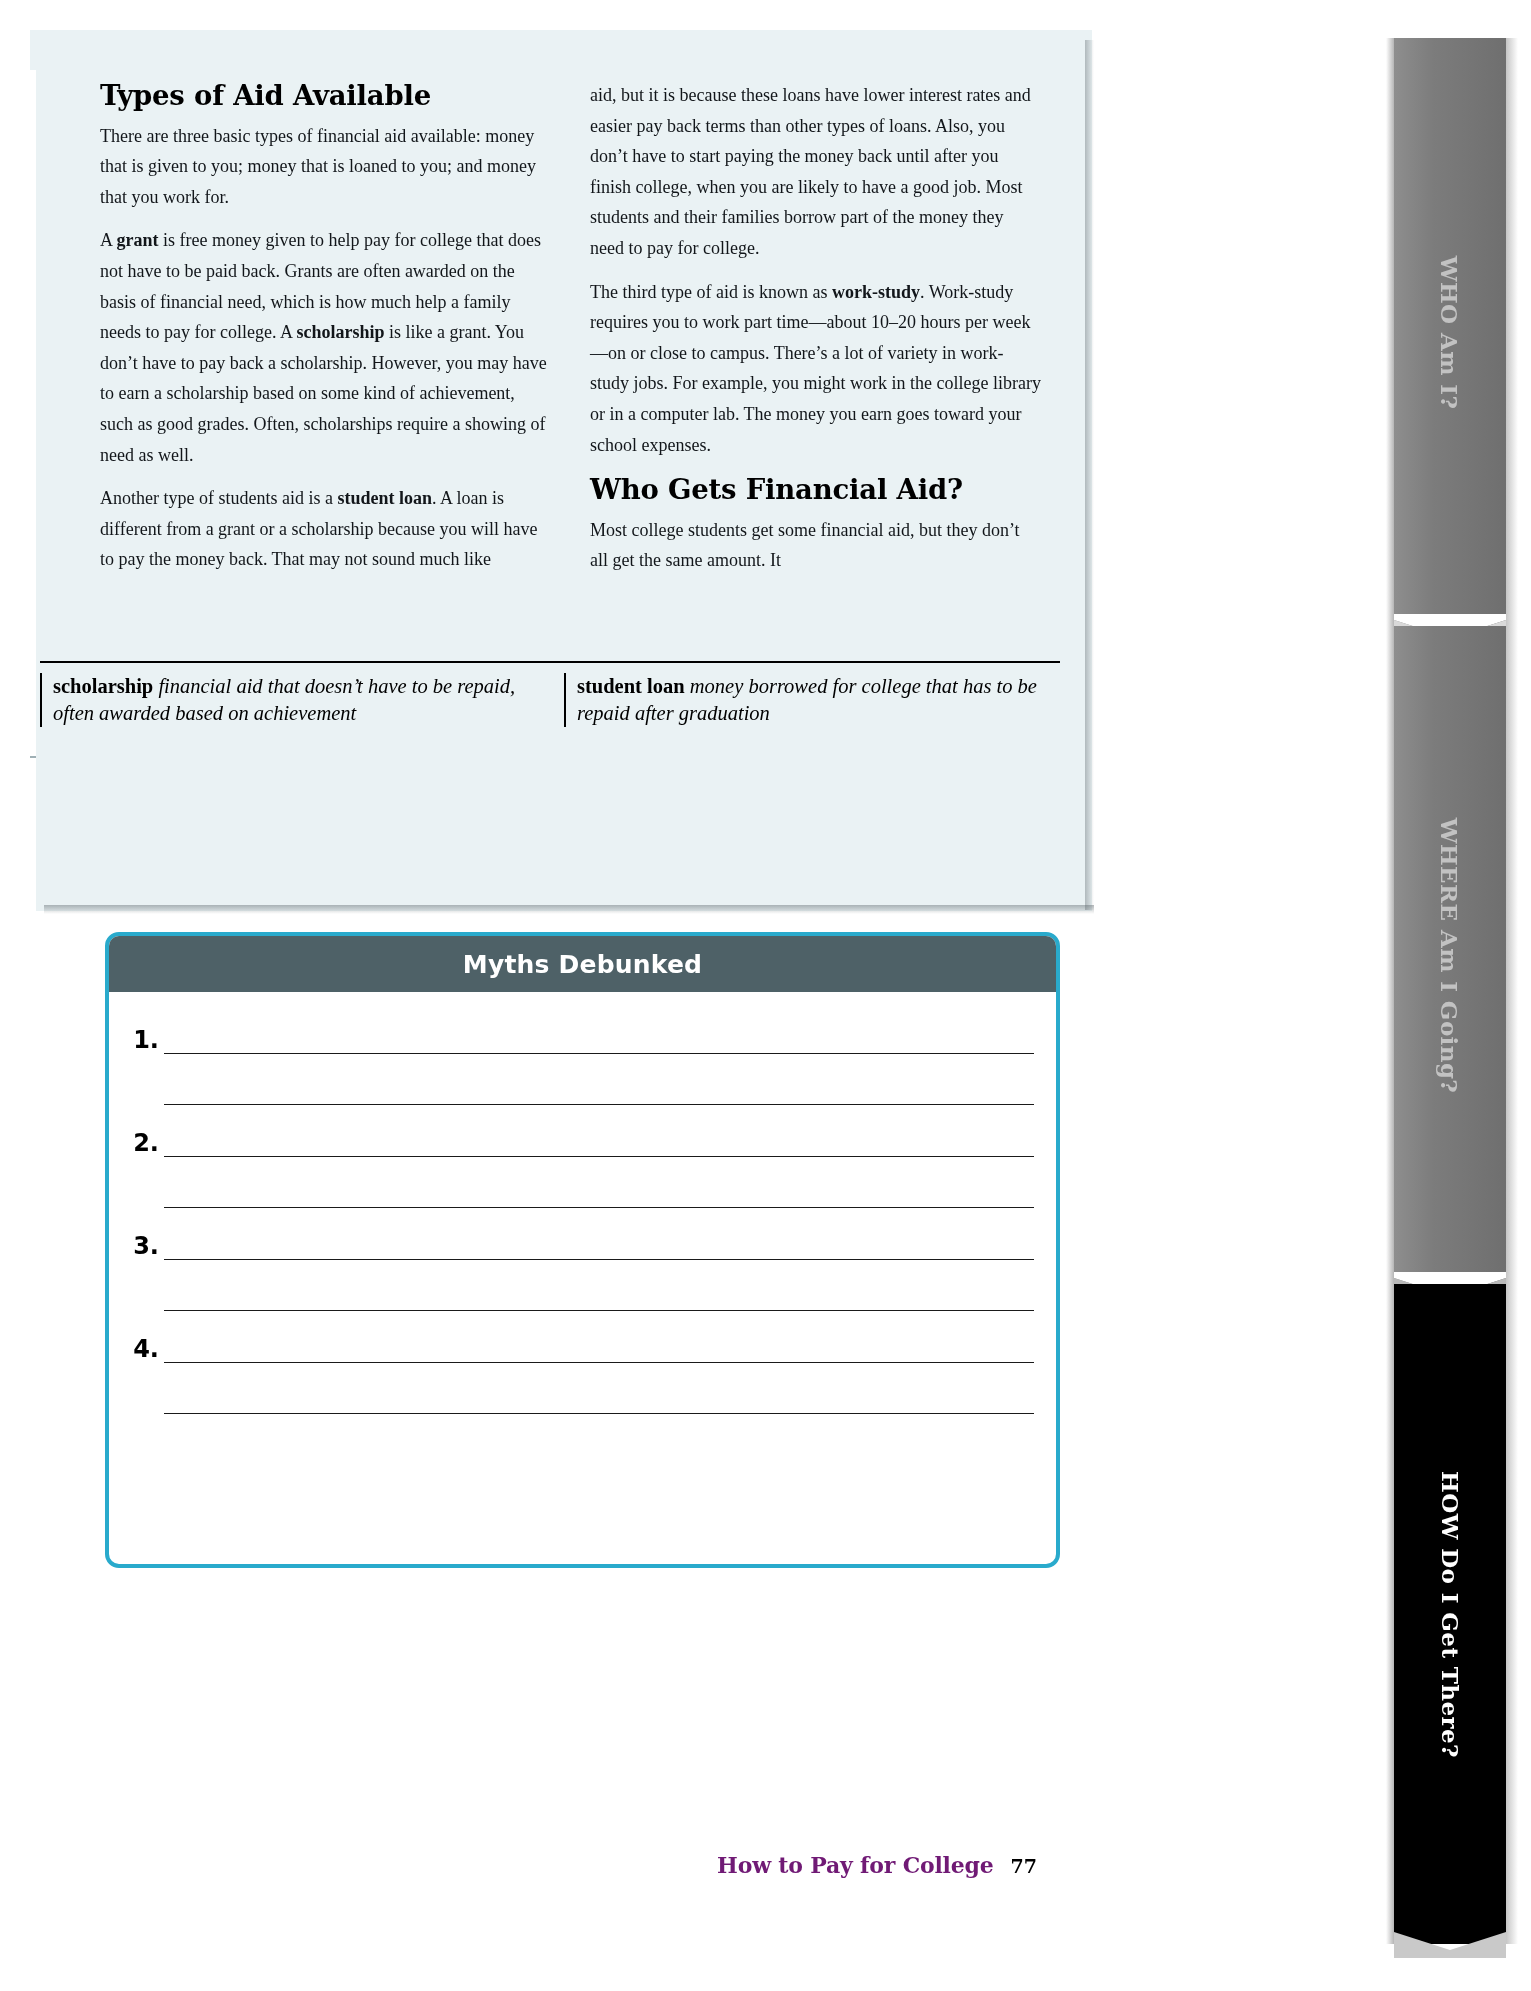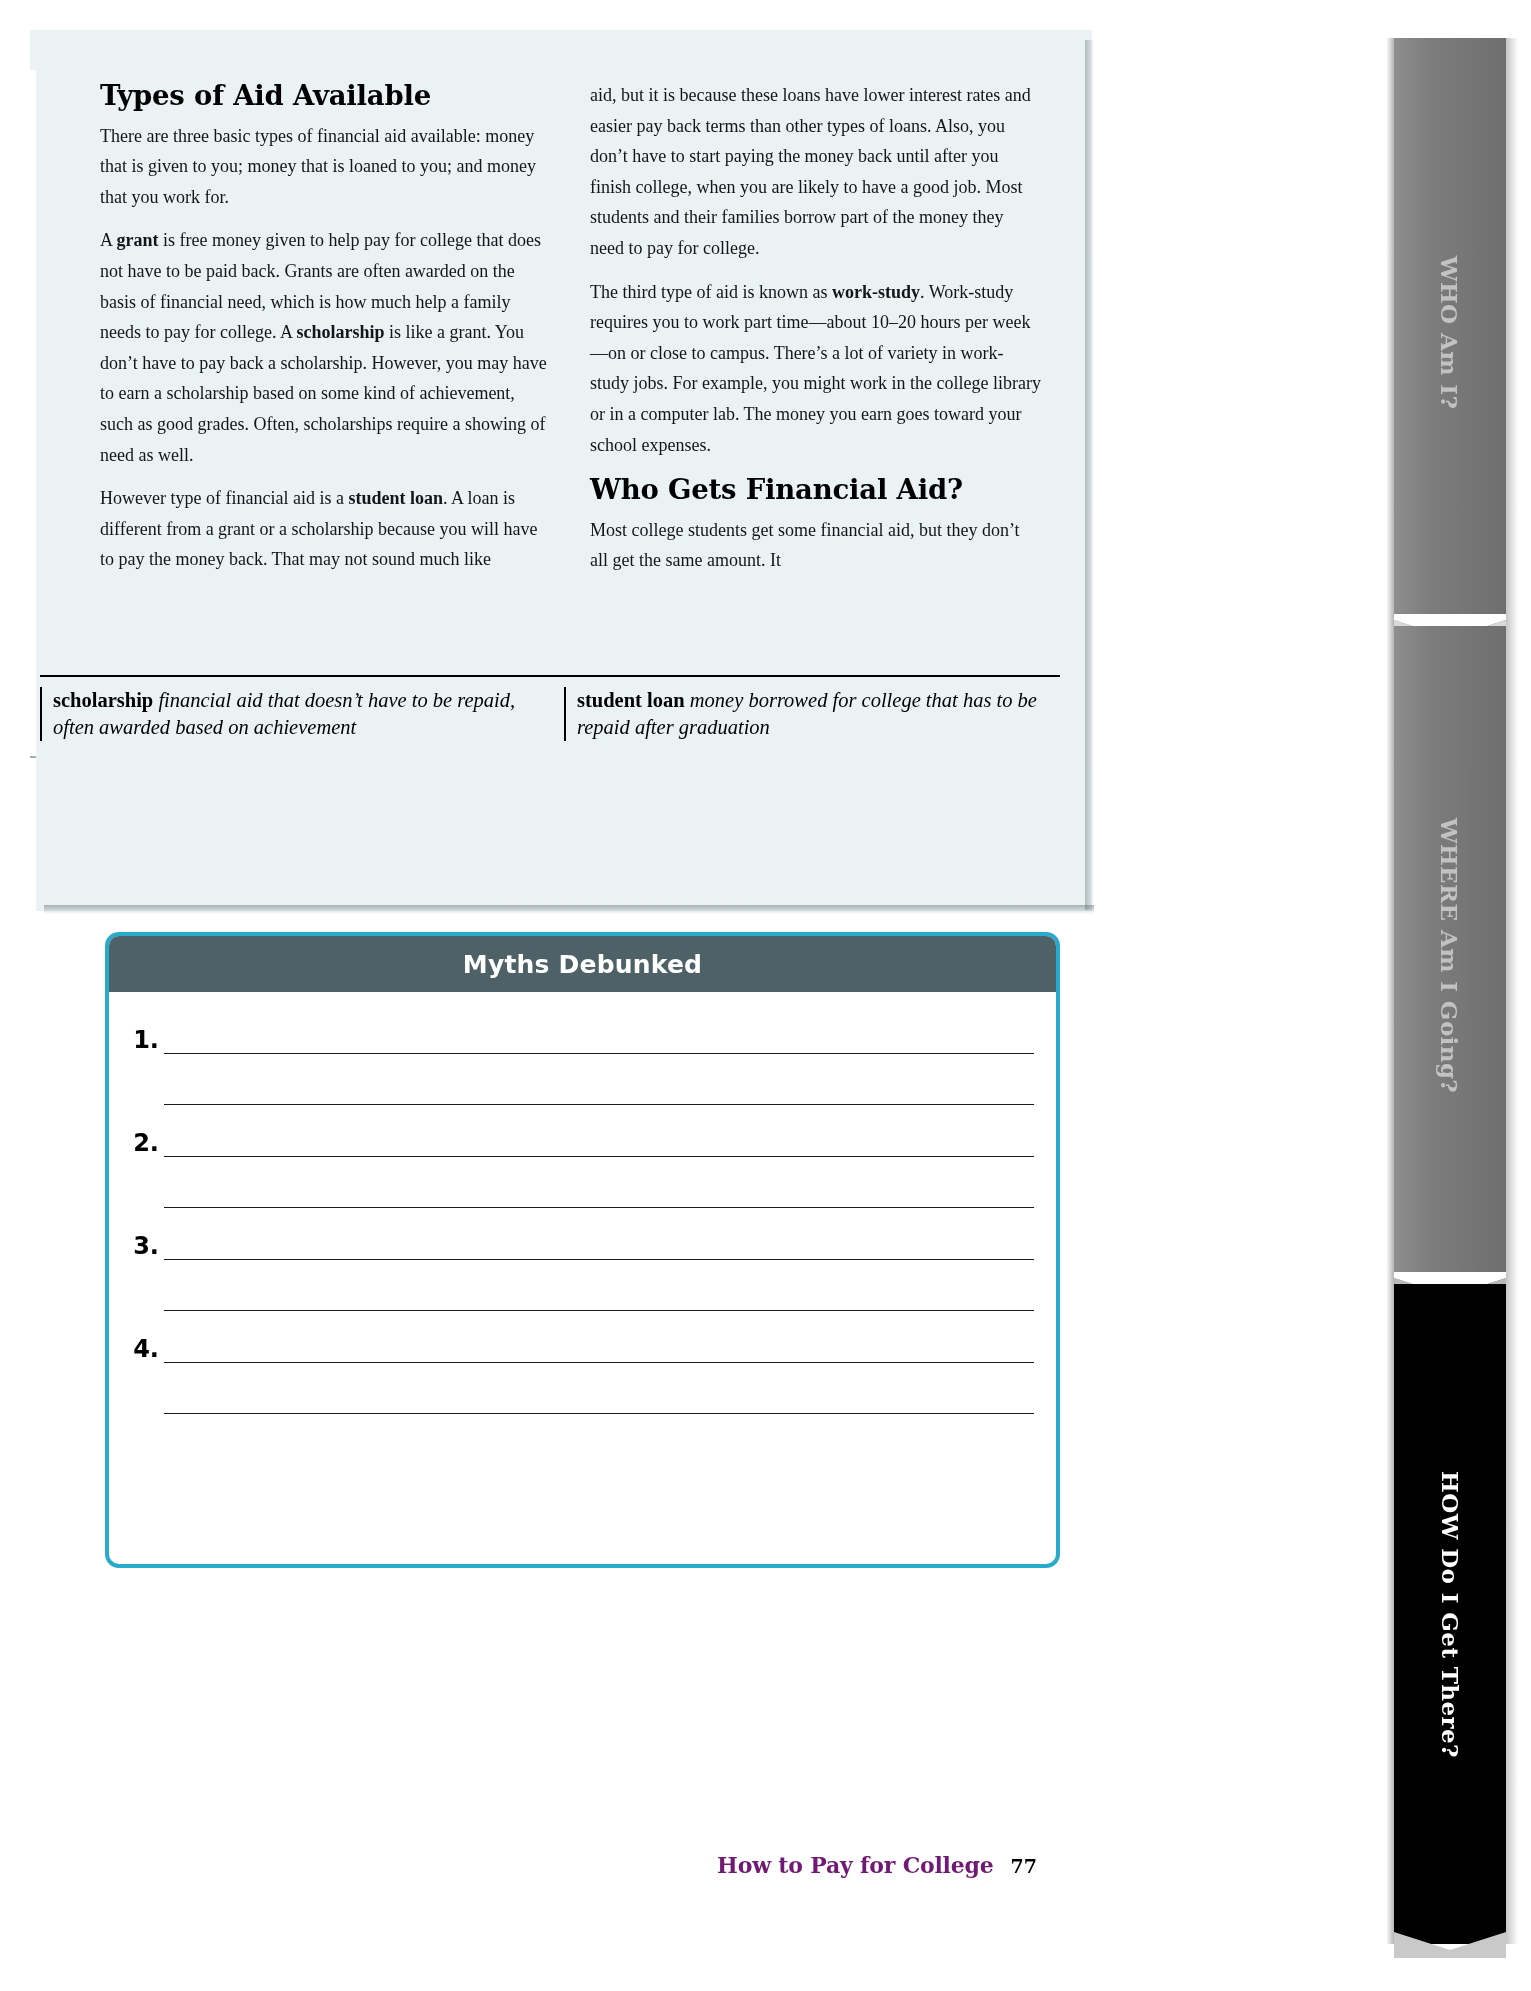--- a/index.html
+++ b/index.html
@@ -76,21 +76,21 @@
     margin-bottom: 13px;
     text-align: left;
   }
   p.body:last-child { margin-bottom: 0; }
   p.body b { font-weight: bold; }
 
   
   .glossary {
     position: absolute;
     left: 40px;
-    top: 675px;
+    top: 661px;
     width: 1020px;
   }
   .glossary-rule {
     width: 1020px;
     height: 2px;
     background: #000;
     margin-bottom: 10px;
   }
   .glossary-row {
     display: flex;
@@ -301,21 +301,21 @@
   <div class="article-panel-shadow"></div>
   <div class="article-panel-shadow-right"></div>
 
   <div class="columns">
 
     <div class="col">
       <h2 class="section-heading">Types of Aid Available</h2>
       <div>
           <p class="body"><span>There are three basic types of financial aid available: money that is given to you; money that is loaned to you; and money that you work for.</span></p>
           <p class="body"><span>A </span><b>grant</b><span> is free money given to help pay for college that does not have to be paid back. Grants are often awarded on the basis of financial need, which is how much help a family needs to pay for college. A </span><b>scholarship</b><span> is like a grant. You don’t have to pay back a scholarship. However, you may have to earn a scholarship based on some kind of achievement, such as good grades. Often, scholarships require a showing of need as well.</span></p>
-          <p class="body"><span>However type of financial aid is a </span><b>student loan</b><span>. A loan is different from a grant or a scholarship because you will have to pay the money back. That may not sound much like</span></p>
+          <p class="body"><span>Another type of students aid is a </span><b>student loan</b><span>. A loan is different from a grant or a scholarship because you will have to pay the money back. That may not sound much like</span></p>
         </div>
     </div>
 
     <div class="col">
       <div>
           <p class="body"><span>aid, but it is because these loans have lower interest rates and easier pay back terms than other types of loans. Also, you don’t have to start paying the money back until after you finish college, when you are likely to have a good job. Most students and their families borrow part of the money they need to pay for college.</span></p>
           <p class="body"><span>The third type of aid is known as </span><b>work-study</b><span>. Work-study requires you to work part time—about 10–20 hours per week—on or close to campus. There’s a lot of variety in work-study jobs. For example, you might work in the college library or in a computer lab. The money you earn goes toward your school expenses.</span></p>
         </div>
       <h2 class="section-heading tight-top">Who Gets Financial Aid?</h2>
       <div>

